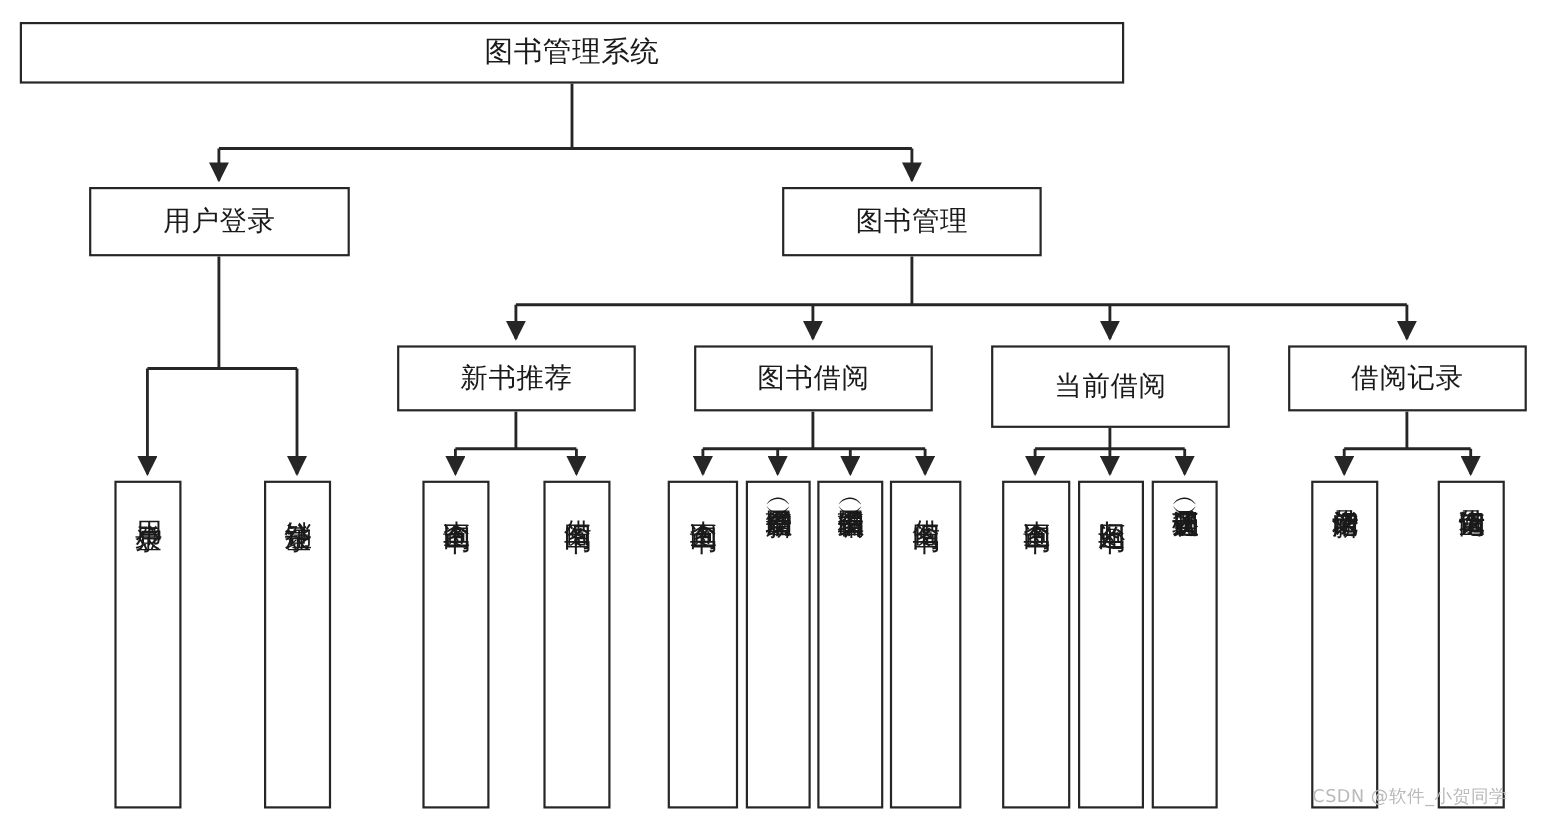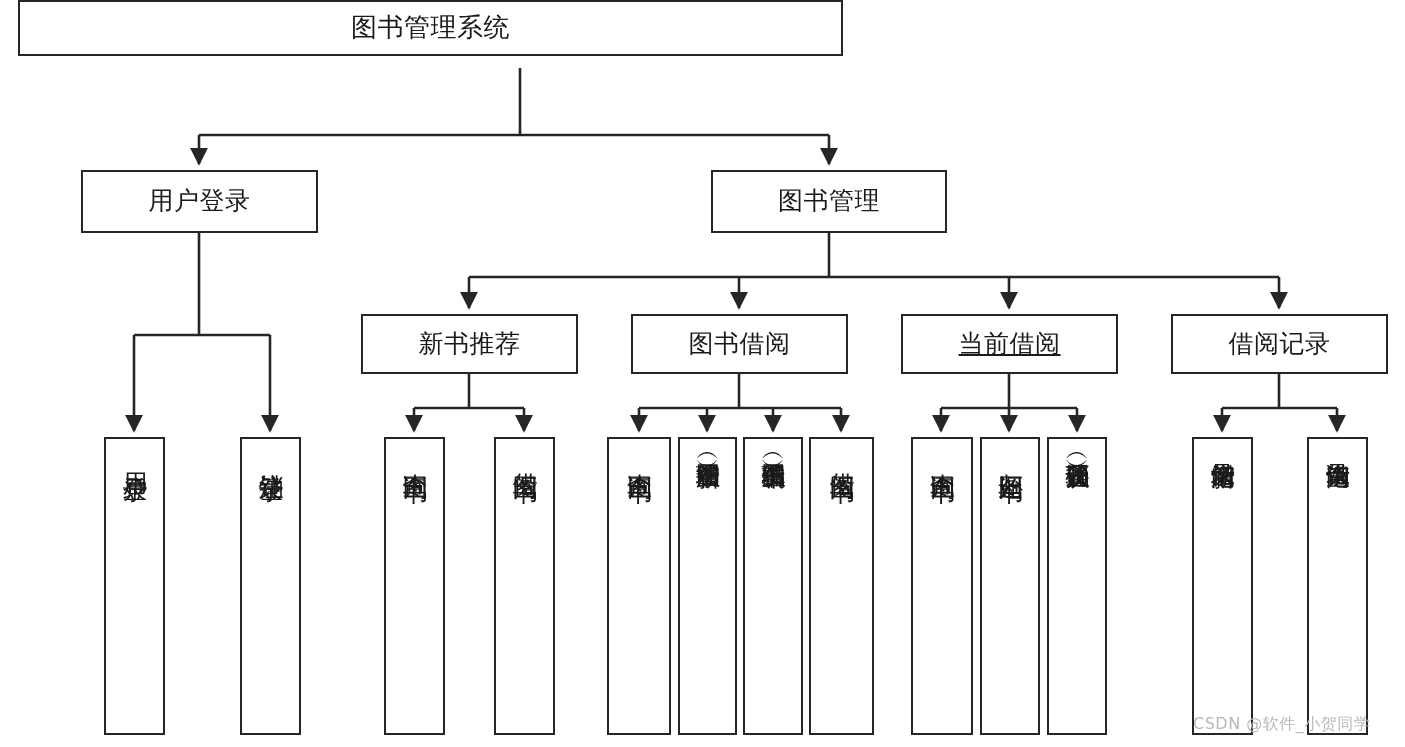--- a/index.html
+++ b/index.html
@@ -126,38 +126,38 @@
       <path d="M 1009 408 L 1009 431" marker-end="url(#arr)"></path>
       <path d="M 1077 408 L 1077 431" marker-end="url(#arr)"></path>
 
       <path d="M 1279 374 L 1279 408"></path>
       <path d="M 1222 408 L 1337 408"></path>
       <path d="M 1222 408 L 1222 431" marker-end="url(#arr)"></path>
       <path d="M 1337 408 L 1337 431" marker-end="url(#arr)"></path>
     </g>
   </svg>
 
-  <div class="node h root" style="left:18px; top:0; width:825px; height:56px;">
+  <div class="node h root" style="left:18px; top:20px; width:1004px; height:56px;">
     <span class="lbl">图书管理系统</span>
   </div>
 
   <div class="node h" style="left:81px; top:170px; width:237px; height:63px;">
     <span class="lbl">用户登录</span>
   </div>
   <div class="node h" style="left:711px; top:170px; width:236px; height:63px;justify-content:center;">
     <span class="lbl">图书管理</span>
   </div>
 
   <div class="node h" style="left:631px; top:314px; width:217px; height:60px;">
     <span class="lbl">图书借阅</span>
   </div>
   <div class="node h" style="left:361px; top:314px; width:217px; height:60px;">
     <span class="lbl">新书推荐</span>
   </div>
-  <div class="node h" style="left:901px; top:314px; width:217px; height:60px;text-decoration:underline;">
+  <div class="node h" style="left:901px; top:314px; width:217px; height:75px;">
     <span class="lbl">当前借阅</span>
   </div>
   <div class="node h" style="left:1171px; top:314px; width:217px; height:60px;text-align:center;">
     <span class="lbl">借阅记录</span>
   </div>
 
   <div class="node v" style="left:104px; top:437px; width:61px; height:298px;">
     <span class="lbl">用户登录</span>
   </div>
   <div class="node v" style="left:240px; top:437px; width:61px; height:298px;">

